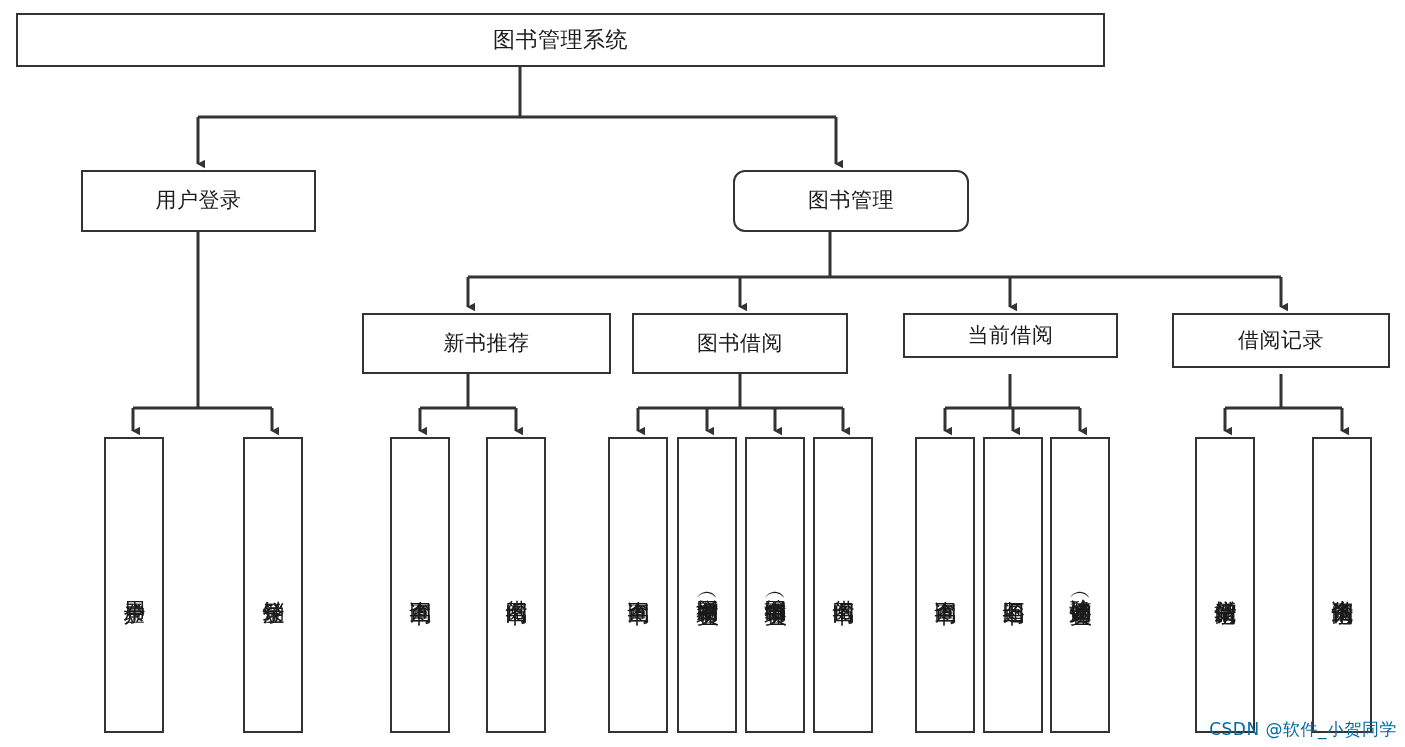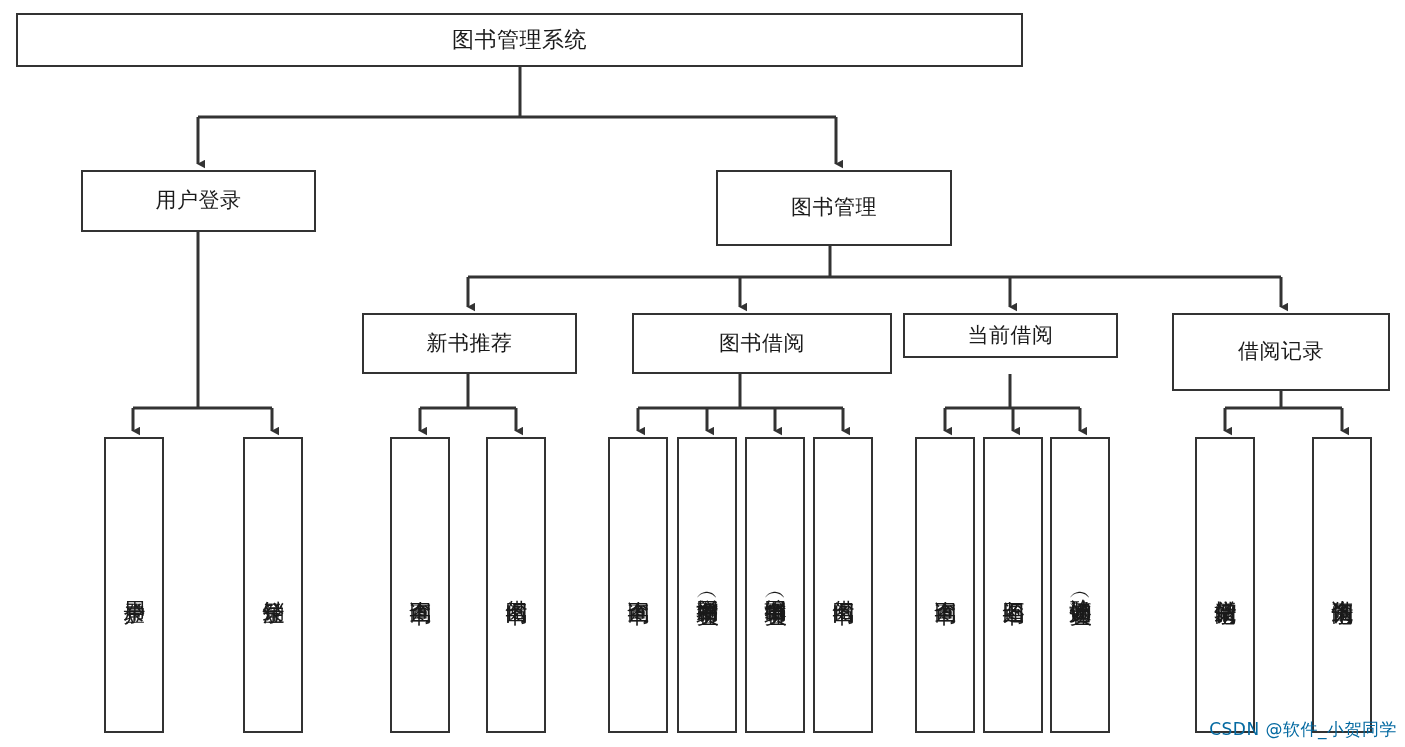--- a/index.html
+++ b/index.html
@@ -118,41 +118,41 @@
       <path d="M1013,408 L1013,431" marker-end="url(#arrow)"></path>
       <path d="M1080,408 L1080,431" marker-end="url(#arrow)"></path>
 
       <path d="M1281,374 L1281,408"></path>
       <path d="M1225,408 L1342,408"></path>
       <path d="M1225,408 L1225,431" marker-end="url(#arrow)"></path>
       <path d="M1342,408 L1342,431" marker-end="url(#arrow)"></path>
     </g>
   </svg>
 
-  <div class="node node-h node-root" style="left:16px; top:13px; width:1007px; height:54px;">
+  <div class="node node-h node-root" style="left:16px; top:13px; width:1089px; height:54px;">
     <span>图书管理系统</span>
   </div>
 
   <div class="node node-h" style="left:81px; top:170px; width:235px; height:62px;">
     <span>用户登录</span>
   </div>
-  <div class="node node-h" style="left:716px; top:170px; width:236px; height:76px;">
+  <div class="node node-h" style="left:733px; top:170px; width:236px; height:62px;border-radius:12px;">
     <span>图书管理</span>
   </div>
 
-  <div class="node node-h" style="left:362px; top:313px; width:215px; height:61px;">
+  <div class="node node-h" style="left:362px; top:313px; width:249px; height:61px;">
     <span>新书推荐</span>
   </div>
-  <div class="node node-h" style="left:632px; top:313px; width:260px; height:61px;">
+  <div class="node node-h" style="left:632px; top:313px; width:216px; height:61px;">
     <span>图书借阅</span>
   </div>
   <div class="node node-h" style="left:903px; top:313px; width:215px; height:45px;">
     <span>当前借阅</span>
   </div>
-  <div class="node node-h" style="left:1172px; top:313px; width:218px; height:78px;">
+  <div class="node node-h" style="left:1172px; top:313px; width:218px; height:55px;">
     <span>借阅记录</span>
   </div>
 
   <div class="node node-v leaf" style="left:104px; top:437px; width:60px; height:296px;">
     <span>用户登录</span>
   </div>
   <div class="node node-v leaf" style="left:243px; top:437px; width:60px; height:296px;">
     <span>注销登录</span>
   </div>
 

